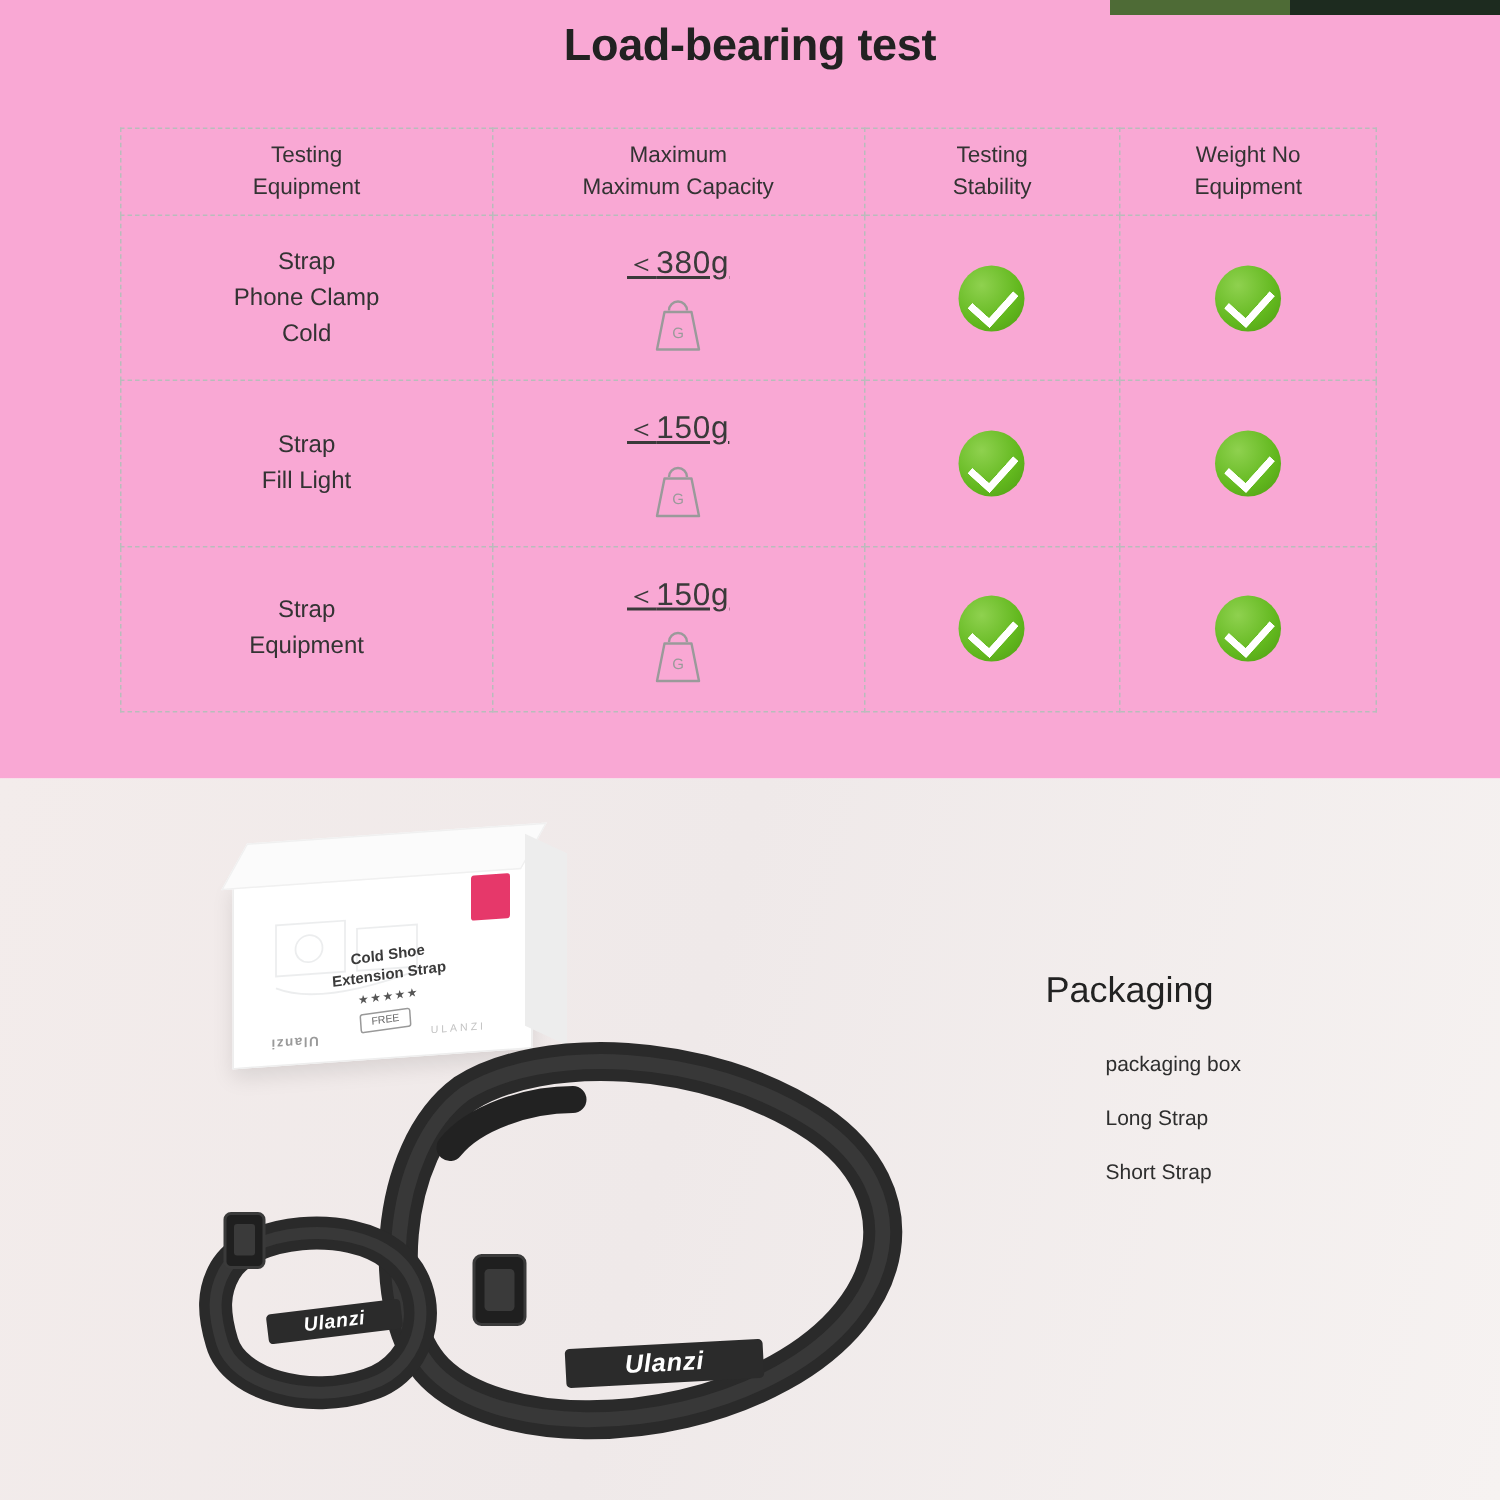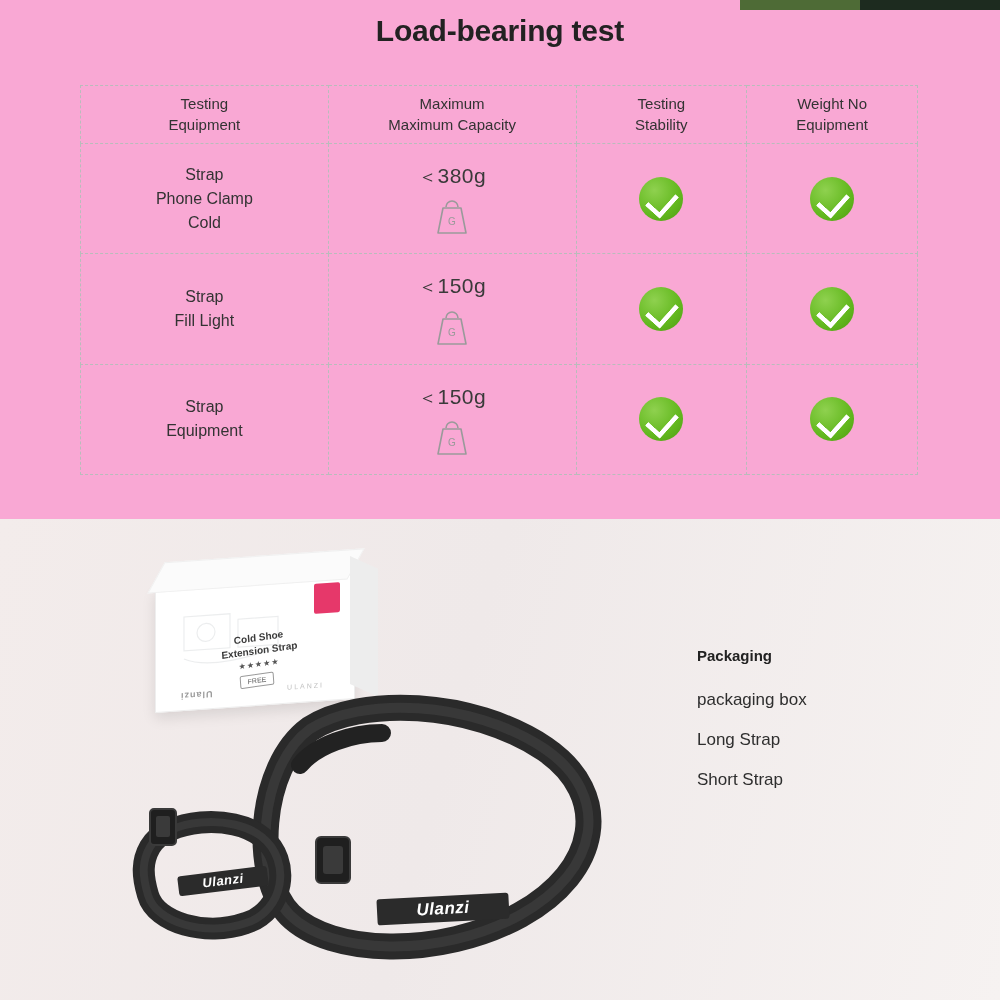--- a/index.html
+++ b/index.html
@@ -85,20 +85,21 @@
   col.c1 { width: 29.6%; }
   col.c2 { width: 29.6%; }
   col.c3 { width: 20.4%; }
   col.c4 { width: 20.4%; }
 
   .cap-cell { position: relative; }
   .cap-val {
     font-size: 21px;
     color: #3a3a3a;
     letter-spacing: 0.5px;
+    text-decoration: underline;
   }
   .cap-val .lt { font-size: 19px; }
   .weight-icon {
     display: block;
     margin: 6px auto 0 auto;
   }
 
   .check {
     display: inline-block;
     width: 44px; height: 44px;
@@ -258,28 +259,29 @@
     transform: rotate(-7deg);
   }
 
   
   .pkg-info {
     position: absolute;
     left: 697px; top: 128px;
   }
   .pkg-info h3 {
     margin: 0 0 26px 0;
-    font-size: 15px;
-    font-weight: bold;
+    font-size: 24px;
+    font-weight: normal;
     color: #222222;
   }
   .pkg-info .item {
-    font-size: 17px;
+    font-size: 14px;
     color: #2e2e2e;
     margin-bottom: 20px;
+    margin-left: 40px;
   }
 </style>
 </head>
 <body>
 
 <div class="page">
 
   <div class="top-section">
 
     <div class="top-right-strip">

